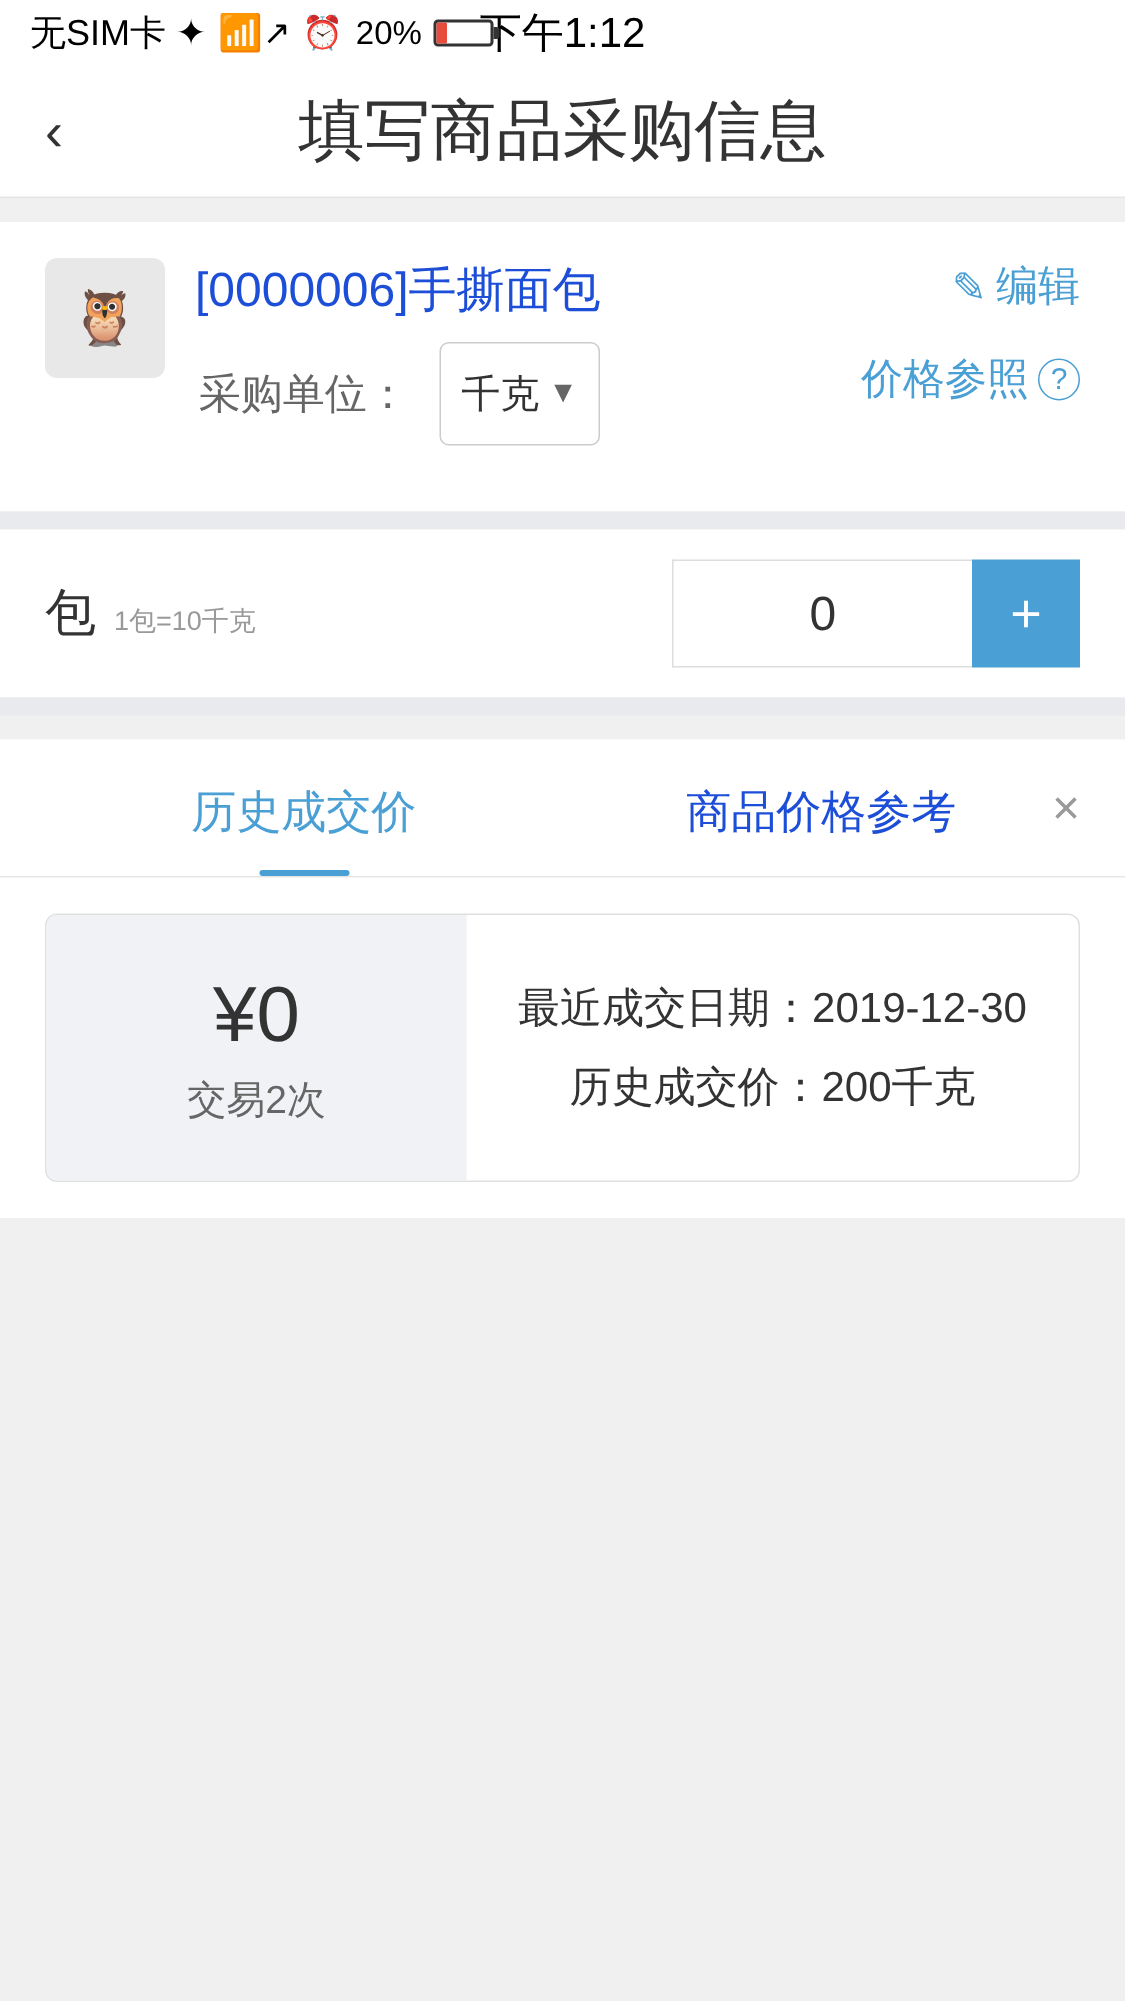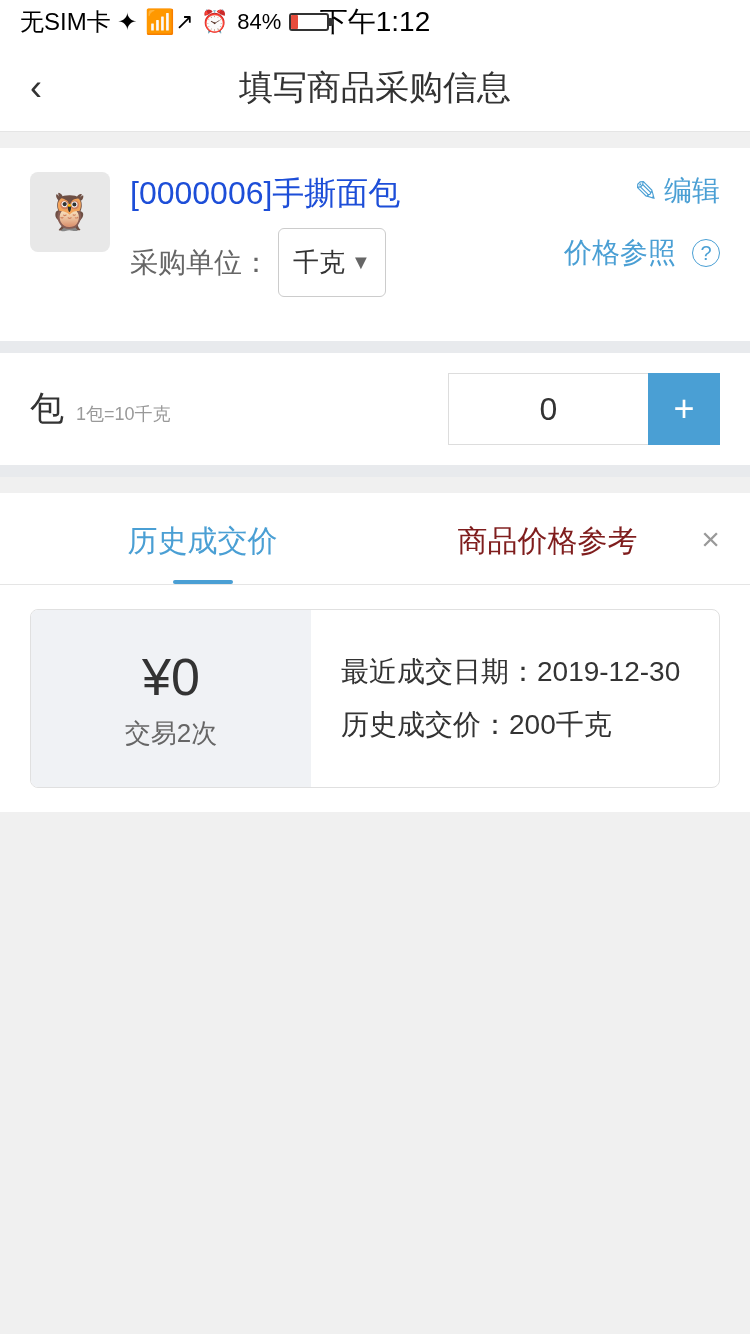--- a/index.html
+++ b/index.html
@@ -84,21 +84,21 @@
     }
     .nav-back {
       font-size: 36px;
       color: #333;
       cursor: pointer;
     }
     .nav-title {
       position: absolute;
       left: 50%;
       transform: translateX(-50%);
-      font-size: 34px;
+      font-size: 44px;
       font-weight: 500;
       color: #333;
     }
 
     
     .product-card {
       background: #fff;
       margin-top: 16px;
       padding: 24px 30px;
     }
@@ -133,23 +133,24 @@
     }
     .product-name {
       font-size: 32px;
       color: #1d4ed8;
       font-weight: 500;
       margin-bottom: 12px;
     }
     .unit-row {
       display: flex;
       align-items: center;
-      gap: 8px;
+      gap: 20px;
       font-size: 28px;
       color: #666;
+      justify-content: flex-end;
     }
     .unit-selector {
       display: flex;
       align-items: center;
       border: 1px solid #ccc;
       border-radius: 6px;
       padding: 16px 14px;
       font-size: 26px;
       color: #333;
       gap: 6px;
@@ -163,21 +164,21 @@
       font-size: 28px;
       display: flex;
       align-items: center;
       gap: 6px;
     }
     .price-ref {
       color: #4a9fd4;
       font-size: 28px;
       display: flex;
       align-items: center;
-      gap: 16px;
+      gap: 6px;
       margin-top: 8px;
     }
     .price-ref-icon {
       width: 28px;
       height: 28px;
       border: 1.5px solid #4a9fd4;
       border-radius: 50%;
       display: inline-flex;
       align-items: center;
       justify-content: center;
@@ -252,21 +253,21 @@
       align-items: center;
       border-bottom: 1px solid #e5e5e5;
       padding: 0 30px;
       position: relative;
     }
     .tab-item {
       flex: 1;
       text-align: center;
       padding: 28px 0 22px;
       font-size: 30px;
-      color: #7f1d1d;
+      color: #1d4ed8;
       cursor: pointer;
       position: relative;
     }
     .tab-item.active {
       color: #4a9fd4;
       font-weight: 500;
     }
     .tab-item.active::after {
       content: '';
       position: absolute;
@@ -320,20 +321,21 @@
       color: #666;
       margin-top: 8px;
     }
     .price-right {
       flex: 1;
       padding: 30px 30px;
       display: flex;
       flex-direction: column;
       gap: 8px;
       justify-content: center;
+      text-align: center;
     }
     .price-detail-row {
       font-size: 28px;
       color: #333;
       line-height: 1.6;
     }
 
     
     .bottom-area {
       background: #f0f0f0;
@@ -346,21 +348,21 @@
 
 <div class="status-bar">
   <div class="status-left">
     <span>无SIM卡 ✦</span>
     <span>📶</span>
   </div>
   <div class="status-center">下午1:12</div>
   <div class="status-right">
     <span>↗</span>
     <span>⏰</span>
-    <span>84%</span>
+    <span>20%</span>
     <div class="battery">
       <div class="battery-body">
         <div class="battery-fill"></div>
       </div>
     </div>
   </div>
 </div>
 
 <div class="nav-bar">
   <span class="nav-back">‹</span>

